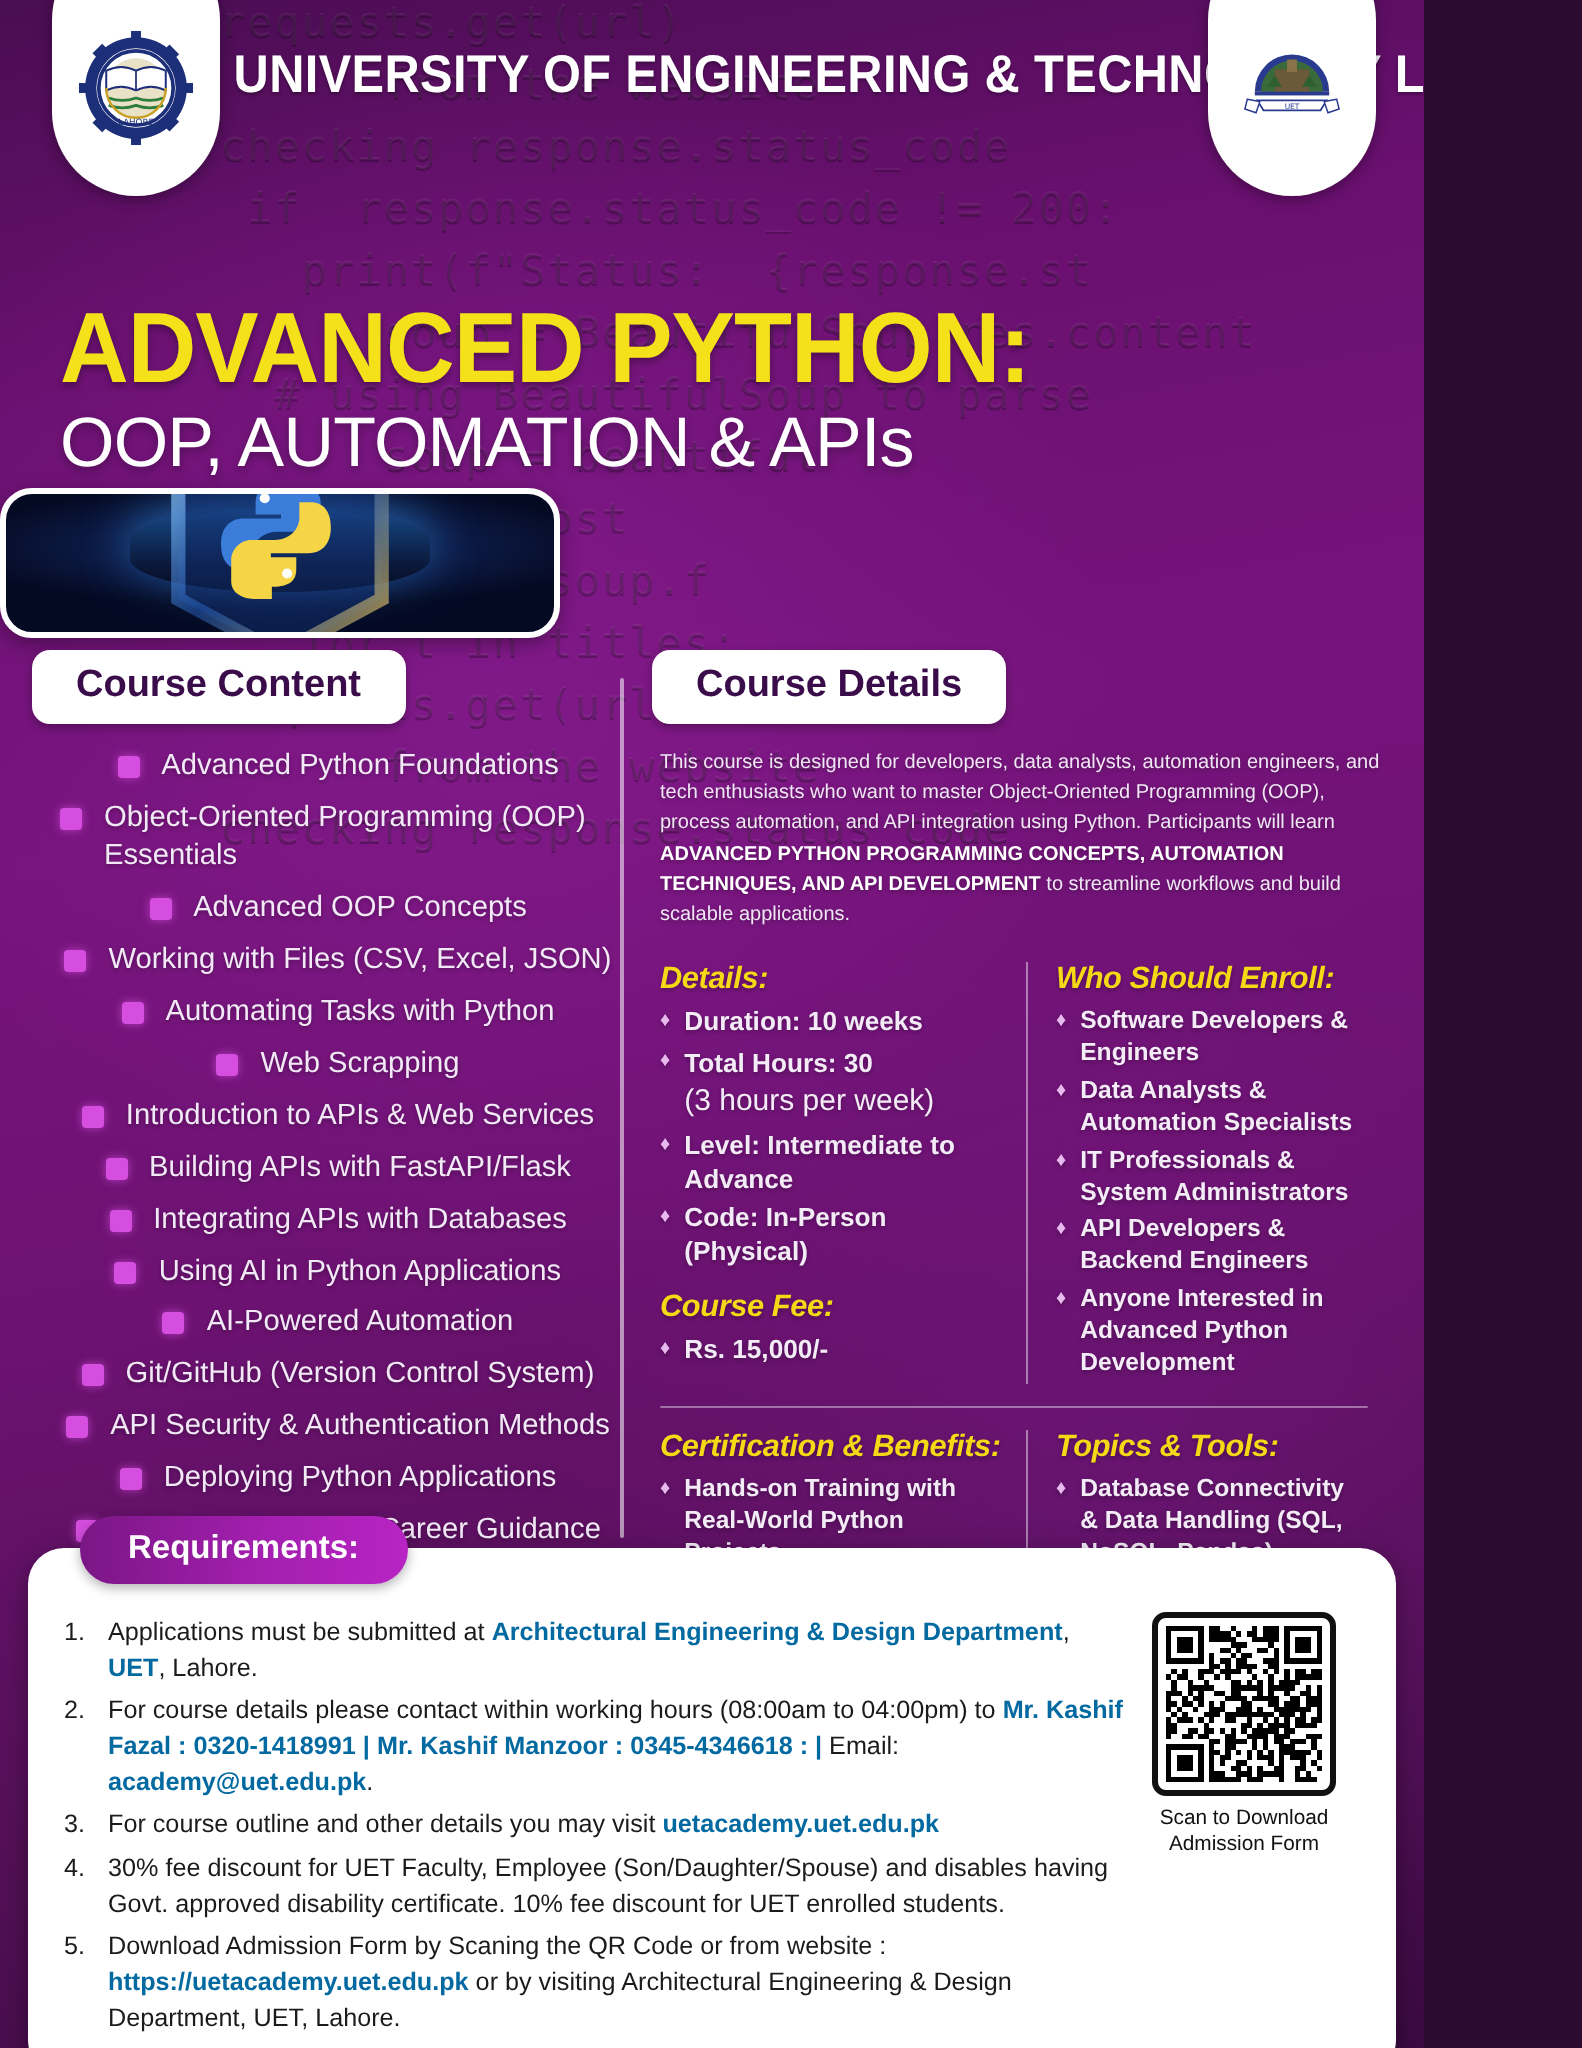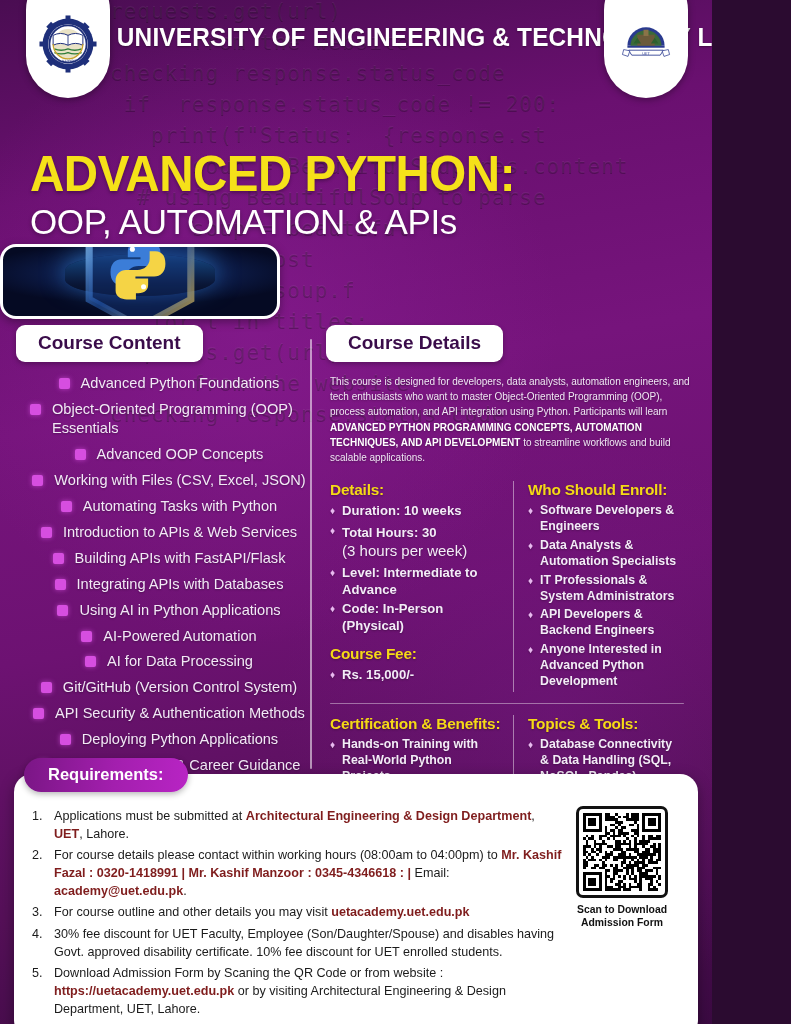--- a/index.html
+++ b/index.html
@@ -179,20 +179,21 @@
   .grid2{
     display:flex; margin-top:16px; padding-left:4px;
   }
   .g-col{ width:50%; padding-right:12px; position:relative; }
   .g-col.right{ padding-left:14px; border-left:1.5px solid rgba(255,255,255,.45); }
 
   .sec-title{
     color:#f5d916; font-weight:bold; font-size:15.4px;
     margin-bottom:3px; letter-spacing:-.2px;
     text-shadow:0 1px 2px rgba(0,0,0,.3);
+    font-style:italic;
   }
   .bullets{ list-style:none; }
   .bullets li{
     display:flex; align-items:flex-start;
     color:#f3ecf7;
     font-size:12.3px; line-height:1.31;
     margin-bottom:2.5px;
     font-weight:bold;
     text-shadow:0 1px 2px rgba(0,0,0,.28);
   }
@@ -216,46 +217,46 @@
   .req-card{
     background:#ffffff;
     border-radius:18px;
     padding:26px 18px 16px 18px;
     box-shadow:0 4px 14px rgba(0,0,0,.35);
     position:relative;
     min-height:190px;
     display:flex;
   }
   .req-badge{
-    position:absolute; top:-16px; left:10px;
+    position:absolute; top:-16px; left:26px;
     background:linear-gradient(95deg,#7a1685 0%, #a31fae 55%, #b824c4 100%);
     color:#ffffff; font-weight:bold; font-size:16.5px;
     padding:7px 24px 8px 24px; border-radius:20px;
     box-shadow:0 2px 6px rgba(0,0,0,.3);
   }
   .req-list{ list-style:none; counter-reset:r; flex:1; padding-top:8px; }
   .req-list li{
     display:flex;
     font-size:12.6px; line-height:1.42;
     color:#1b1b1b;
     margin-bottom:3.5px;
   }
   .req-num{ width:22px; flex:0 0 auto; }
-  .req-list b{ font-weight:bold; color:#7f1d1d; }
+  .req-list b{ font-weight:bold; color:#0369a1; }
   .qr-block{
     width:116px; flex:0 0 auto; text-align:center; padding-top:6px;
   }
   .qr{
     width:92px;height:92px;margin:0 auto;
     border:3px solid #111; border-radius:7px;
     background:#fff; padding:4px;
   }
   .qr-inner{ width:100%;height:100%; }
   .qr-cap{
-    margin-top:5px; font-size:10.4px; font-weight:bold; color:#111; line-height:1.25;
+    margin-top:5px; font-size:10.4px; font-weight:normal; color:#111; line-height:1.25;
   }
 </style>
 </head>
 <body>
 
 <div id="poster">
 
   <div class="code-bg" id="codebg" style="top:-4px;left:110px;"><span>requests.get(url)</span><span>      from the website</span><span>checking response.status_code</span><span> if  response.status_code != 200:</span><span>   print(f"Status:  {response.st</span><span>      soup = BeautifulSoup(res.content</span><span>  # using BeautifulSoup to parse</span><span>      soup = beautiful  </span><span>  #finding Post  </span><span>   titles = soup.f</span><span>   for t in titles:</span><span>requests.get(url)</span><span>      from the website</span><span>checking response.status_code</span></div>
 
   <div class="header">
@@ -352,41 +353,41 @@
           <li>
             <span class="sq"></span>
             <span>Working with Files (CSV, Excel, JSON)</span>
           </li>
           <li>
             <span class="sq"></span>
             <span>Automating Tasks with Python</span>
           </li>
           <li>
             <span class="sq"></span>
+            <span>Web Scrapping</span>
+          </li>
+          <li>
+            <span class="sq"></span>
             <span>Introduction to APIs &amp; Web Services</span>
           </li>
           <li>
             <span class="sq"></span>
             <span>Building APIs with FastAPI/Flask</span>
           </li>
           <li>
             <span class="sq"></span>
             <span>Integrating APIs with Databases</span>
           </li>
           <li>
             <span class="sq"></span>
             <span>Using AI in Python Applications</span>
           </li>
           <li>
             <span class="sq"></span>
             <span>AI-Powered Automation</span>
-          </li>
-          <li>
-            <span class="sq"></span>
-            <span>AI for Data Processing</span>
           </li>
           <li>
             <span class="sq"></span>
             <span>Git/GitHub (Version Control System)</span>
           </li>
           <li>
             <span class="sq"></span>
             <span>API Security &amp; Authentication Methods</span>
           </li>
           <li>

